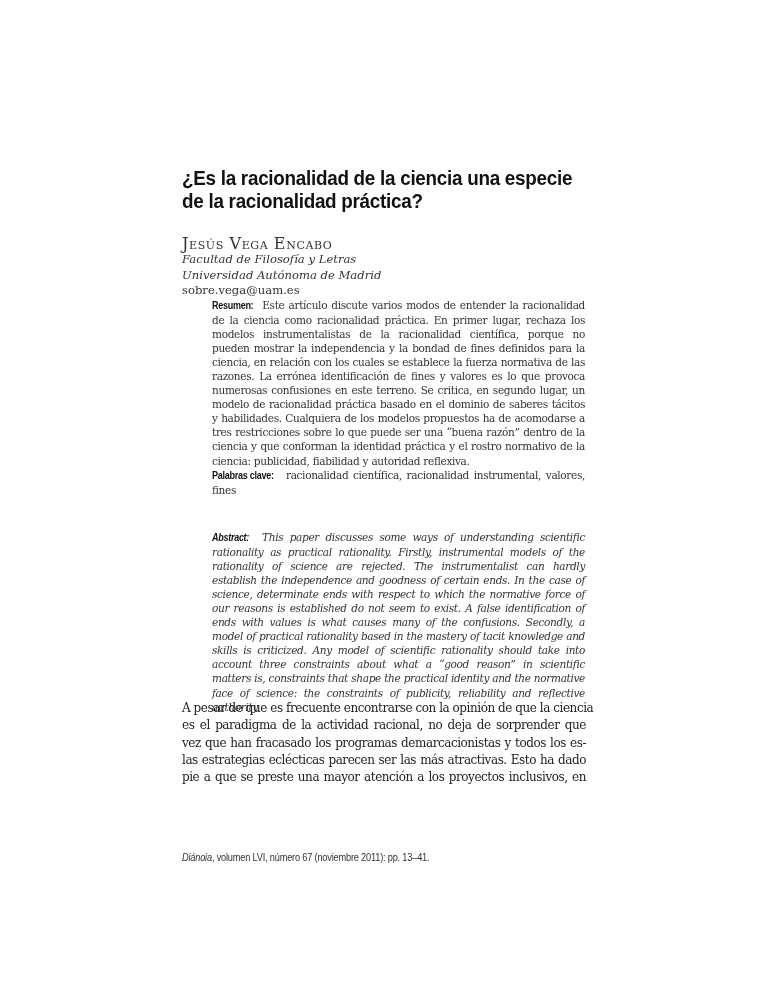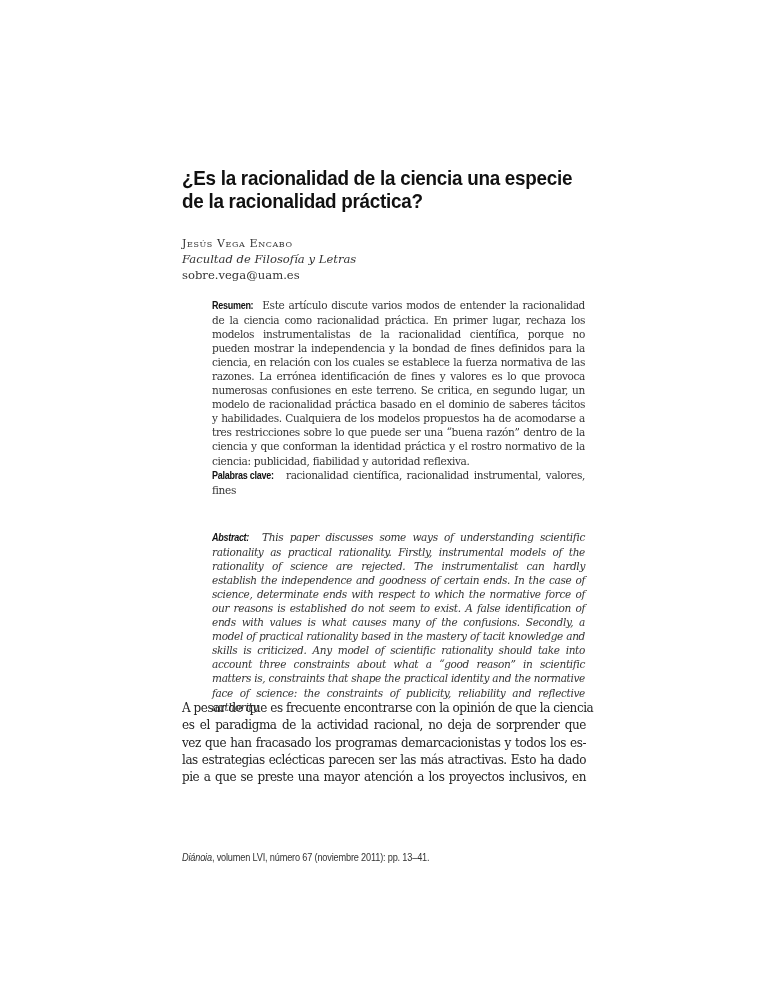--- a/index.html
+++ b/index.html
@@ -10,21 +10,21 @@
       font-family: "Liberation Sans", sans-serif; font-weight: bold;
       font-size: 20.5px; line-height: 23px; color: #111;
       letter-spacing: -0.3px; margin: 0;
       transform: scaleX(0.92); transform-origin: left top;
     }
     .title span { display: block; white-space: nowrap; }
     .author-block {
       position: absolute; left: 182px; top: 236px;
       font-family: "DejaVu Serif", serif; font-size: 11.6px; line-height: 15.8px; color: #333;
     }
-    .author-name { font-variant: small-caps; letter-spacing: 0.6px; font-size: 11px; }
+    .author-name { font-variant: small-caps; letter-spacing: 0.6px; font-size: 16px; }
     .affil { font-style: italic; }
     .abstract {
       position: absolute; left: 212px; width: 373px;
       font-family: "DejaVu Serif", serif; font-size: 10.55px; line-height: 14.05px; color: #333;
       text-align: justify; hyphens: manual;
       letter-spacing: -0.35px; word-spacing: 0.2px;
     }
     .abstract p { margin: 0; }
     .abs-es { top: 298px; }
     .abs-en { top: 530px; font-style: italic; }
@@ -53,20 +53,21 @@
 <div class="page">
 
   <h1 class="title">
     <span>¿Es la racionalidad de la ciencia una especie</span>
     <span>de la racionalidad práctica?</span>
   </h1>
 
   <div class="author-block">
     <div class="author-name">Jesús Vega Encabo</div>
     <div class="affil">Facultad de Filosofía y Letras</div>
+    <div class="affil">Universidad Autónoma de Madrid</div>
     <div>sobre.vega@uam.es</div>
   </div>
 
   <div class="abstract abs-es">
     <p><span class="label">Resumen:</span>&nbsp;&nbsp;<span>Este artículo discute varios modos de entender la racionalidad de la ciencia como racionalidad práctica. En primer lugar, rechaza los modelos instrumentalistas de la racionalidad científica, porque no pueden mostrar la independencia y la bondad de fines definidos para la ciencia, en relación con los cuales se establece la fuerza normativa de las razones. La errónea identificación de fines y valores es lo que provoca numerosas confusiones en este terreno. Se critica, en segundo lugar, un modelo de racionalidad práctica basado en el dominio de saberes tácitos y habilidades. Cualquiera de los modelos propuestos ha de acomodarse a tres restricciones sobre lo que puede ser una “buena razón” dentro de la ciencia y que conforman la identidad práctica y el rostro normativo de la ciencia: publicidad, fiabilidad y autoridad reflexiva.</span></p>
     <p><span class="label">Palabras clave:</span>&nbsp;&nbsp;<span>racionalidad científica, racionalidad instrumental, valores, fines</span></p>
   </div>
 
   <div class="abstract abs-en">
     <p><span class="label">Abstract:</span>&nbsp;&nbsp;<span>This paper discusses some ways of understanding scientific rational­ity as practical rationality.  Firstly, instrumental models of the rationality of science are rejected.  The instrumentalist can hardly establish the indepen­dence and goodness of certain ends. In the case of science, determinate ends with respect to which the normative force of our reasons is established do not seem to exist.  A false identification of ends with values is what causes many of the confusions.  Secondly, a model of practical rationality based in the mastery of tacit knowledge and skills is criticized. Any model of scientific rationality should take into account three constraints about what a “good reason” in scientific matters is, constraints that shape the practical identity and the normative face of science: the constraints of publicity, reliability and reflective authority.</span></p>

